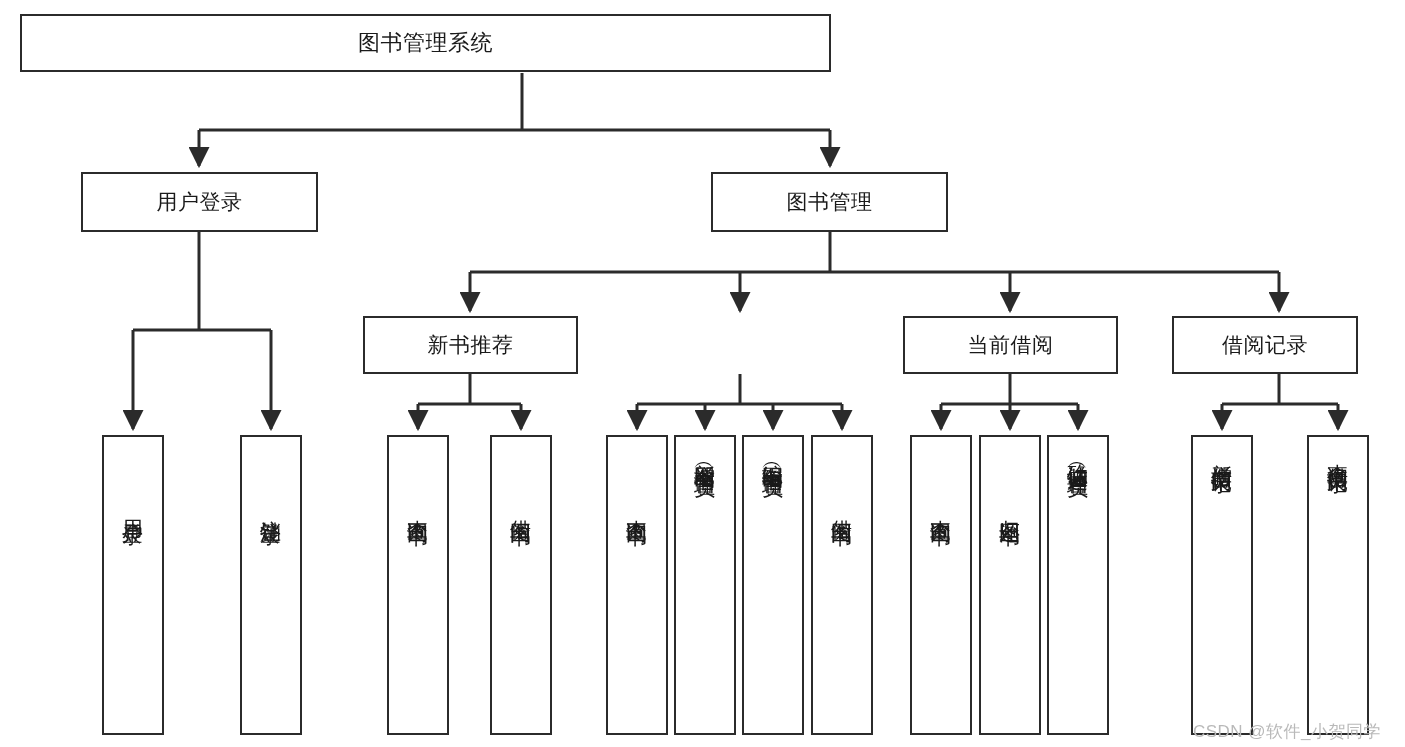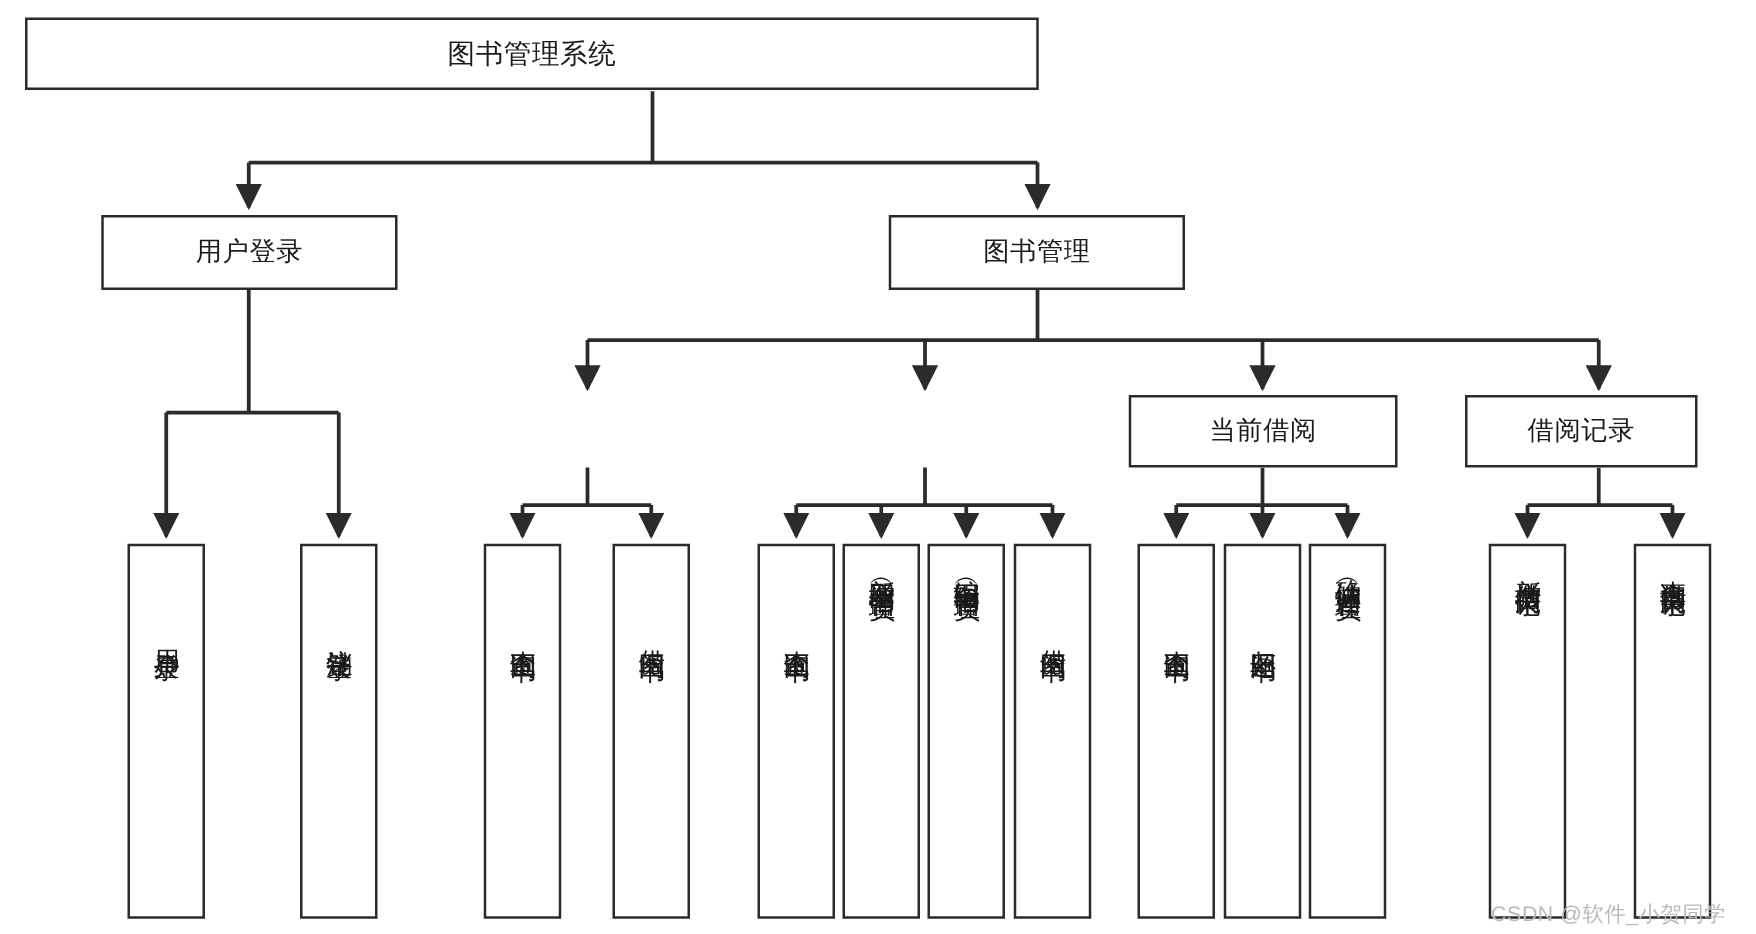--- a/index.html
+++ b/index.html
@@ -142,20 +142,23 @@
     <span class="lbl">图书管理系统</span>
   </div>
 
   <div class="node h" style="left:81px; top:172px; width:237px; height:60px;">
     <span class="lbl">用户登录</span>
   </div>
   <div class="node h" style="left:711px; top:172px; width:237px; height:60px;">
     <span class="lbl">图书管理</span>
   </div>
 
+  <div class="node h" style="left:363px; top:316px; width:215px; height:58px;">
+    <span class="lbl">新书推荐</span>
+  </div>
   <div class="node h" style="left:903px; top:316px; width:215px; height:58px;">
     <span class="lbl">当前借阅</span>
   </div>
   <div class="node h" style="left:1172px; top:316px; width:186px; height:58px;">
     <span class="lbl">借阅记录</span>
   </div>
 
   <div class="node v mid" style="left:102px; top:435px; width:62px; height:300px;">
     <span class="lbl">用户登录</span>
   </div>

